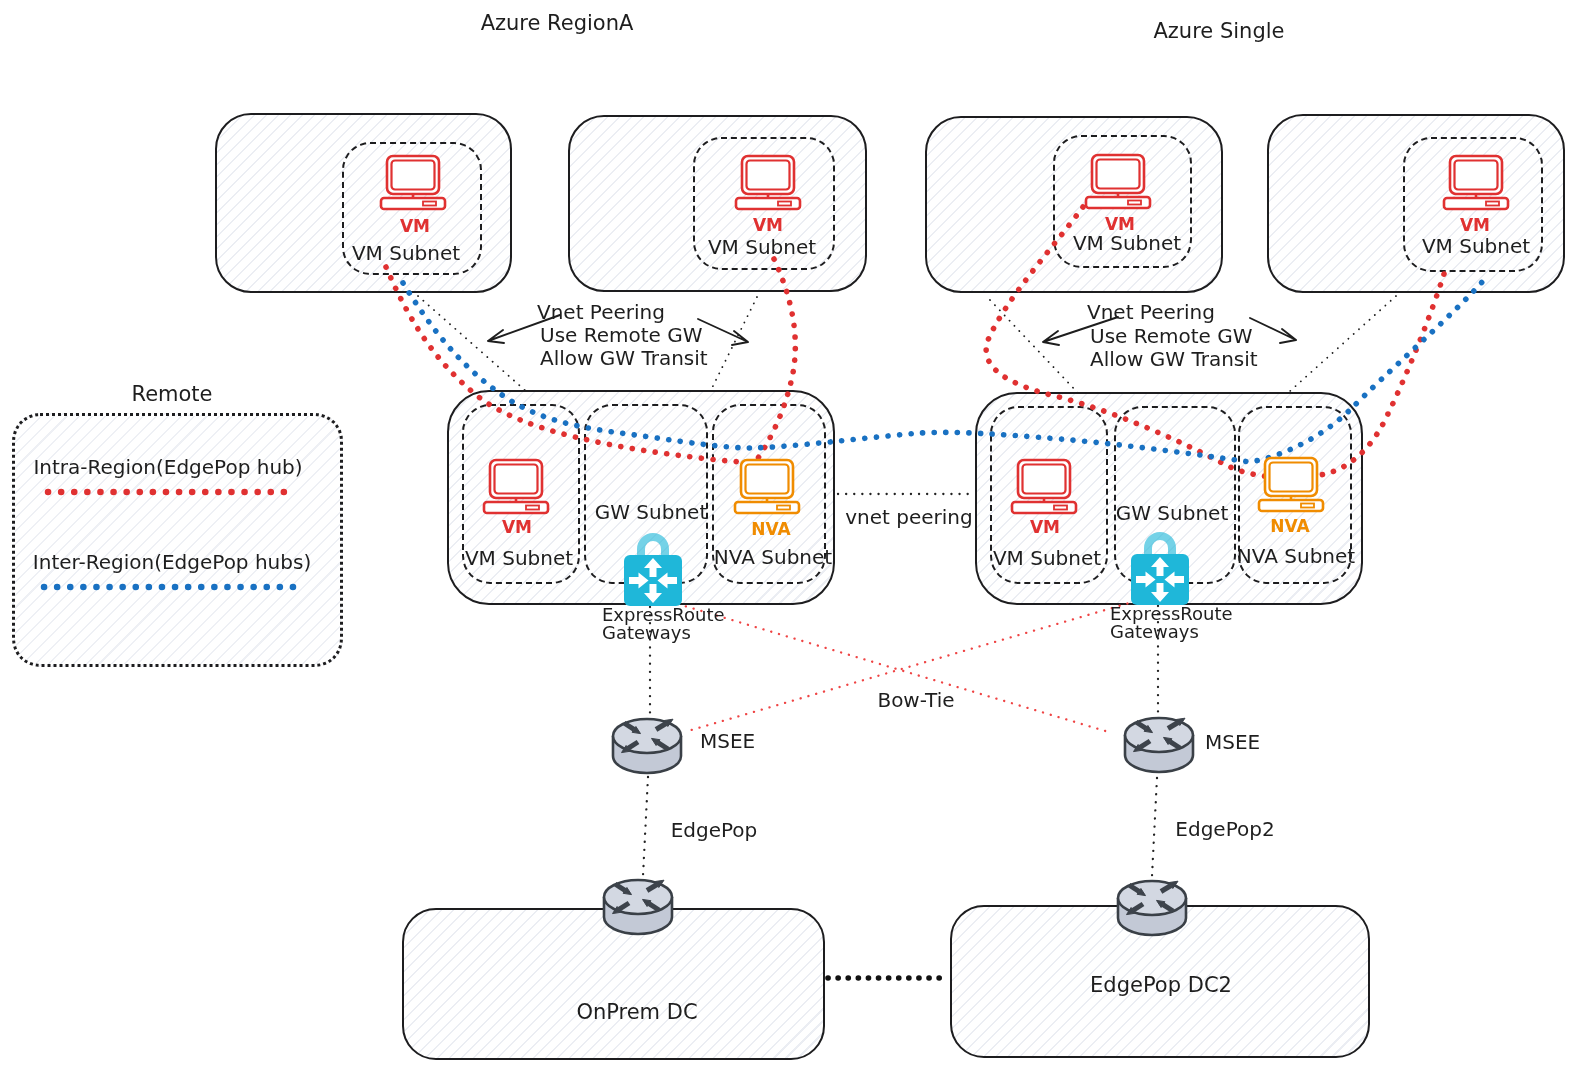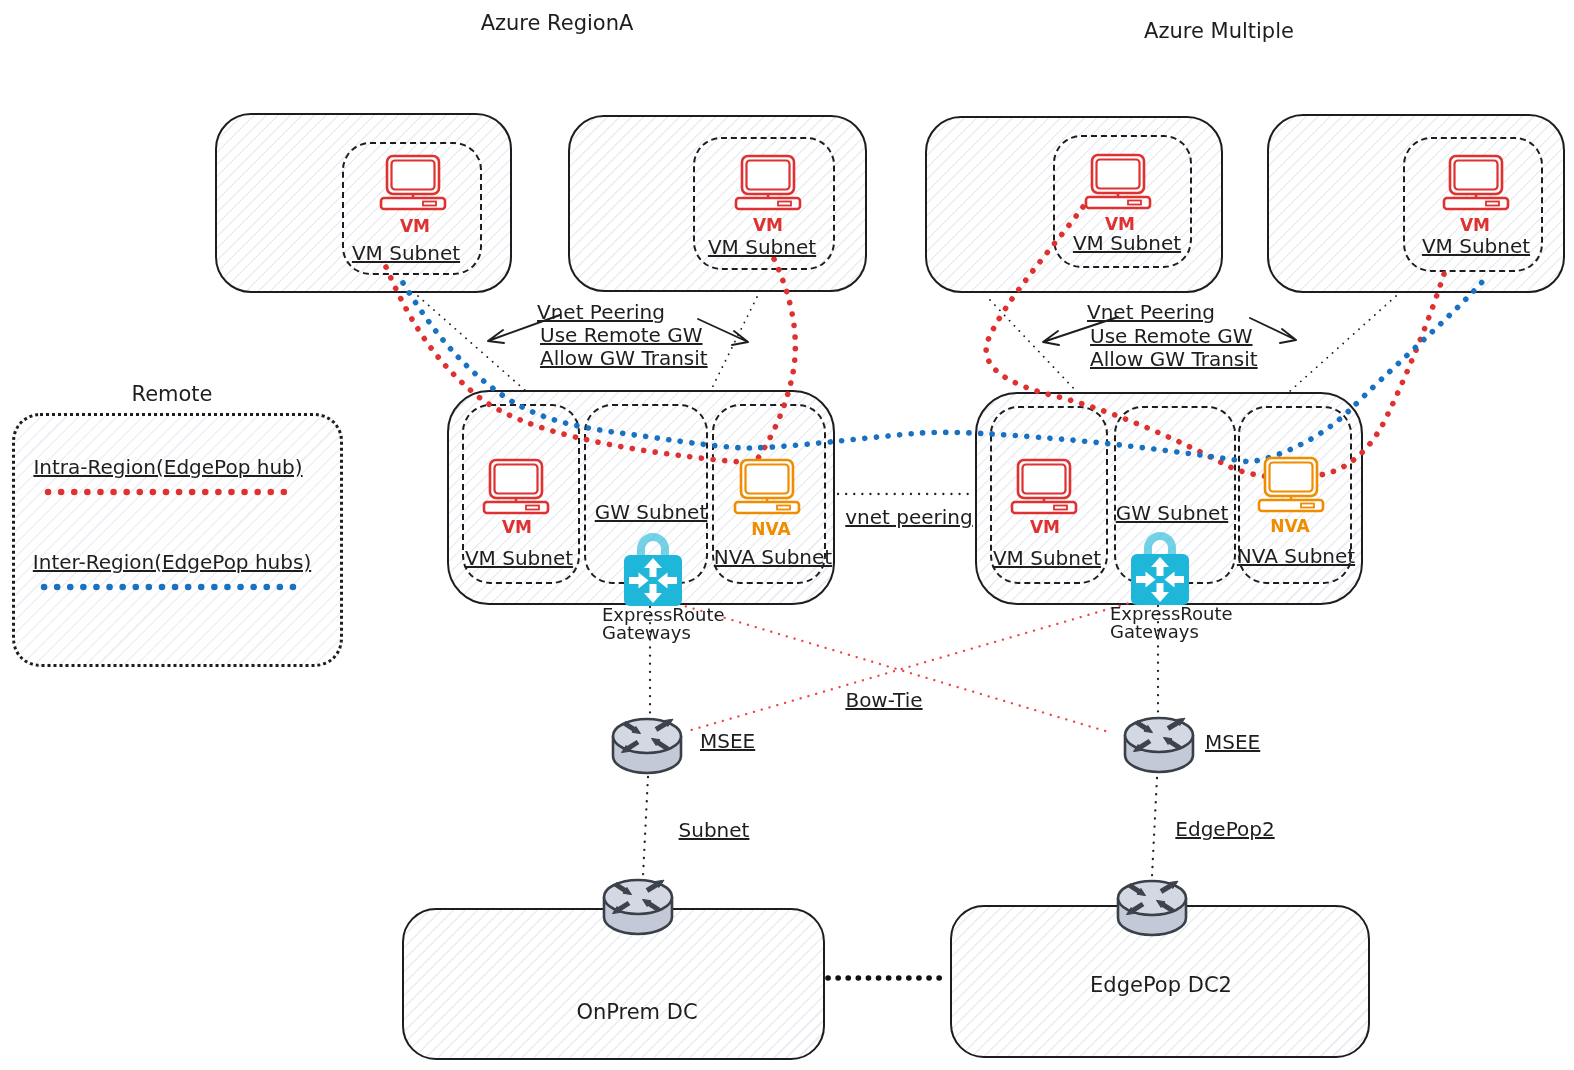--- a/index.html
+++ b/index.html
@@ -25,42 +25,42 @@
     border:3px dotted #1d1d1f;border-radius:28px;
     background:
       repeating-linear-gradient(135deg, rgba(116,132,170,0.12) 0px, rgba(116,132,170,0.12) 1.5px, transparent 1.5px, transparent 9px),
       #fff;
     z-index:1;
   }
   .lbl{position:absolute;white-space:nowrap;z-index:6;color:#1e1e1e;}
   .c{transform:translate(-50%,-50%);}
   .l{transform:translateY(-50%);}
   .f21{font-size:21px;}
-  .f20{font-size:20px;text-decoration:underline;}
+  .f20{font-size:20px;}
   .f18{font-size:18px;}
   .vmred{font-size:17px;font-weight:bold;color:#e03131;}
   .nvaorange{font-size:17px;font-weight:bold;color:#f08c00;}
   #overlay{position:absolute;left:0;top:0;z-index:4;pointer-events:none;}
   .curve-red{fill:none;stroke:#e03131;stroke-width:5.6;stroke-linecap:round;stroke-dasharray:0.1 11.5;}
   .curve-blue{fill:none;stroke:#1971c2;stroke-width:5.6;stroke-linecap:round;stroke-dasharray:0.1 11.5;}
   .legend-red{fill:none;stroke:#e03131;stroke-width:6.5;stroke-linecap:round;stroke-dasharray:0.1 13;}
   .legend-blue{fill:none;stroke:#1971c2;stroke-width:6.5;stroke-linecap:round;stroke-dasharray:0.1 13;}
   .thindot{fill:none;stroke:#1e1e1e;stroke-width:1.8;stroke-linecap:round;stroke-dasharray:0.1 7;}
   .vertdot{fill:none;stroke:#222;stroke-width:2.3;stroke-linecap:round;stroke-dasharray:0.1 8;}
   .bowtie{fill:none;stroke:#ef4444;stroke-width:2.3;stroke-linecap:round;stroke-dasharray:0.1 8;}
   .thickdot{fill:none;stroke:#111;stroke-width:5.6;stroke-linecap:round;stroke-dasharray:0.1 10;}
   .notearrow{fill:none;stroke:#1e1e1e;stroke-width:1.9;stroke-linecap:round;stroke-linejoin:round;}
 </style>
 </head>
 <body>
 
 <div id="canvas">
 
   <div class="lbl c f21" style="left:557px;top:23px;text-align:right;">Azure RegionA</div>
-  <div class="lbl c f21" style="left:1219px;top:31px;">Azure Multiple</div>
+  <div class="lbl c f21" style="left:1219px;top:31px;">Azure Single</div>
 
   <div class="box" style="left:215px;top:113px;width:297px;height:180px;"></div>
   <div class="box" style="left:568px;top:115px;width:299px;height:177px;"></div>
   <div class="box" style="left:925px;top:116px;width:298px;height:177px;"></div>
   <div class="box" style="left:1267px;top:114px;width:298px;height:179px;"></div>
 
   <div class="dashedbox" style="left:342px;top:142px;width:140px;height:133px;"></div>
   <div class="dashedbox" style="left:693px;top:137px;width:142px;height:133px;"></div>
   <div class="dashedbox" style="left:1053px;top:135px;width:139px;height:133px;"></div>
   <div class="dashedbox" style="left:1403px;top:137px;width:140px;height:135px;"></div>
@@ -106,24 +106,24 @@
   <div class="lbl c f20" style="left:1172px;top:513px;">GW Subnet</div>
   <div class="lbl c nvaorange" style="left:1290px;top:526px;">NVA</div>
   <div class="lbl c f20" style="left:1296px;top:556px;">NVA Subnet</div>
 
   <div class="lbl l f18" style="left:602px;top:614px;">ExpressRoute</div>
   <div class="lbl l f18" style="left:602px;top:632px;">Gateways</div>
   <div class="lbl l f18" style="left:1110px;top:613px;">ExpressRoute</div>
   <div class="lbl l f18" style="left:1110px;top:631px;">Gateways</div>
 
   <div class="lbl c f20" style="left:909px;top:517px;">vnet peering</div>
-  <div class="lbl c f20" style="left:884px;top:700px;">Bow-Tie</div>
+  <div class="lbl c f20" style="left:916px;top:700px;">Bow-Tie</div>
   <div class="lbl l f20" style="left:700px;top:741px;">MSEE</div>
   <div class="lbl l f20" style="left:1205px;top:742px;">MSEE</div>
-  <div class="lbl c f20" style="left:714px;top:830px;">Subnet</div>
+  <div class="lbl c f20" style="left:714px;top:830px;">EdgePop</div>
   <div class="lbl c f20" style="left:1225px;top:829px;">EdgePop2</div>
 
   <div class="box" style="left:402px;top:908px;width:423px;height:152px;border-radius:34px;"></div>
   <div class="box" style="left:950px;top:905px;width:420px;height:153px;border-radius:34px;"></div>
   <div class="lbl c f21" style="left:637px;top:1012px;">OnPrem DC</div>
   <div class="lbl c f21" style="left:1161px;top:985px;">EdgePop DC2</div>
 
   <svg id="overlay" width="1574" height="1070" viewBox="0 0 1574 1070">
     <defs>
       <g id="vmicon">

